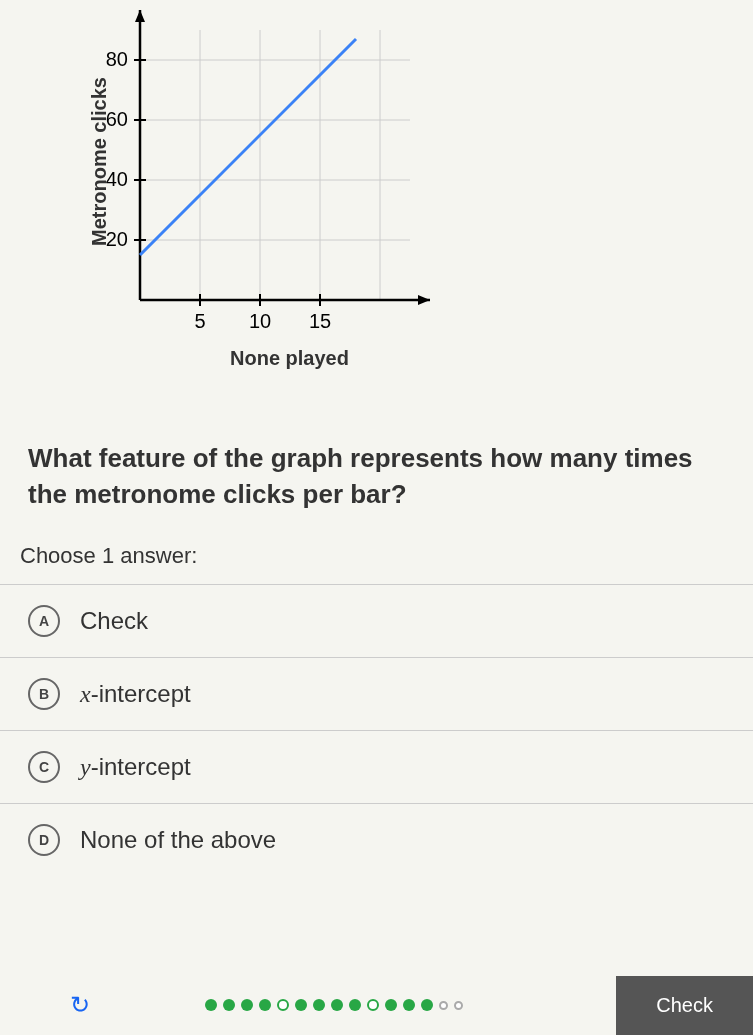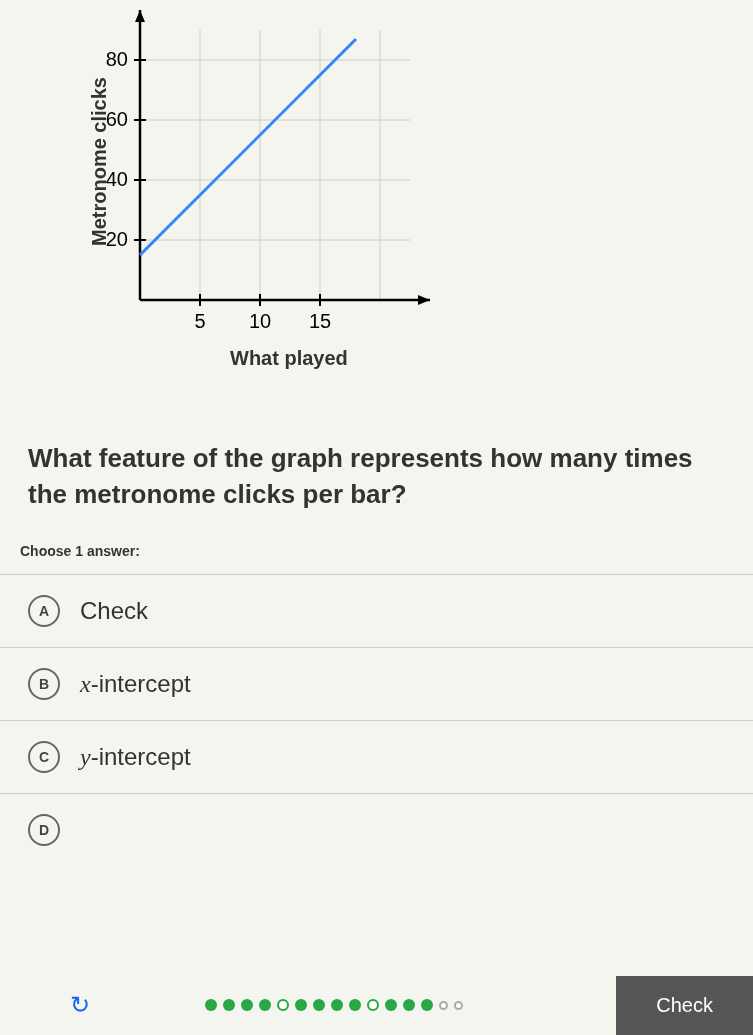--- a/index.html
+++ b/index.html
@@ -45,22 +45,22 @@
       padding: 20px 20px 0 20px;
       margin-top: 40px;
       font-size: 26px;
       font-weight: bold;
       color: #333;
       line-height: 1.4;
       margin-left: 8px;
     }
     .choose-label {
       padding: 30px 20px 15px 20px;
-      font-size: 14px;
-      font-weight: bold;
+      font-size: 22px;
+      font-weight: normal;
       color: #333;
     }
     .answer-option {
       border-top: 1px solid #ccc;
       padding: 20px 20px 20px 28px;
       display: flex;
       align-items: center;
       gap: 20px;
       cursor: pointer;
     }
@@ -168,21 +168,21 @@
     <text x="38" y="116" text-anchor="end" font-size="20">60</text>
     <text x="38" y="176" text-anchor="end" font-size="20">40</text>
     <text x="38" y="236" text-anchor="end" font-size="20">20</text>
 
     <text x="110" y="318" text-anchor="middle" font-size="20">5</text>
     <text x="170" y="318" text-anchor="middle" font-size="20">10</text>
     <text x="230" y="318" text-anchor="middle" font-size="20">15</text>
 
     <line x1="50" y1="245" x2="266" y2="29" stroke="#3b82f6" stroke-width="3"></line>
   </svg>
-  <div class="x-axis-label">What played</div>
+  <div class="x-axis-label">None played</div>
 </div>
 
 <div class="question">What feature of the graph represents how many times the metronome clicks per bar?</div>
 
 <div class="choose-label">Choose 1 answer:</div>
 
 <div class="answer-option">
   <div class="option-circle">A</div>
   <div class="option-text">Check</div>
 </div>
@@ -192,20 +192,21 @@
   <div class="option-text"><span class="math-var">x</span><span>-intercept</span></div>
 </div>
 
 <div class="answer-option">
   <div class="option-circle">C</div>
   <div class="option-text"><span class="math-var">y</span><span>-intercept</span></div>
 </div>
 
 <div class="answer-option">
   <div class="option-circle">D</div>
+  <div class="option-text">None of the above</div>
 </div>
 
 <div class="bottom-bar">
   <span class="reset-icon">↻</span>
   <div class="progress-dots">
       <div class="dot filled"></div>
       <div class="dot filled"></div>
       <div class="dot filled"></div>
       <div class="dot filled"></div>
       <div class="dot current"></div>

